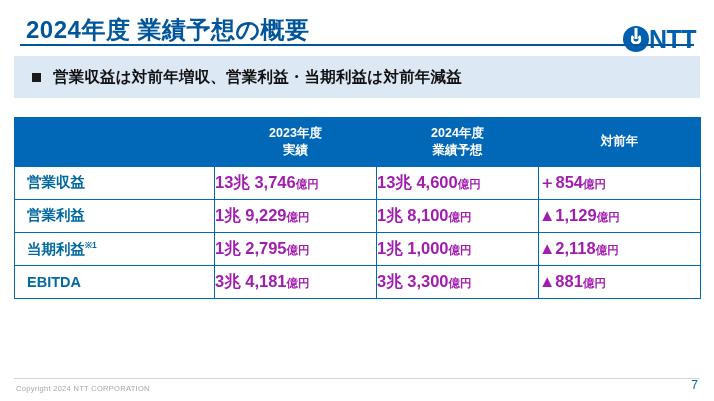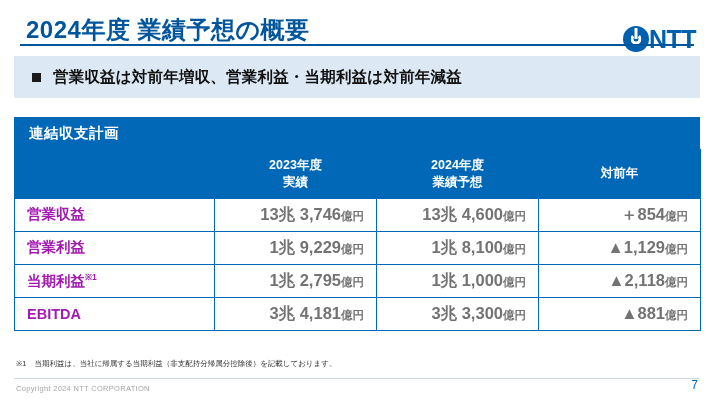--- a/index.html
+++ b/index.html
@@ -157,36 +157,35 @@
     text-align: center;
     padding: 7px 0;
     line-height: 1.35;
     height: 46px;
   }
   thead th.blank {
     background: #0068b7;
     border-left: 1px solid #0068b7;
   }
   .row-label {
-    color: #a21caf;
+    color: #0369a1;
     font-size: 14.5px;
     font-weight: bold;
     padding: 6px 0 6px 12px;
     height: 33px;
     white-space: nowrap;
   }
   .row-label .sup {
     font-size: 8.5px;
     vertical-align: super;
     font-weight: bold;
   }
   td.num {
-    text-align: right;
     padding: 5px 12px 5px 0;
-    color: #737373;
+    color: #a21caf;
     white-space: nowrap;
     height: 33px;
   }
   .big {
     font-size: 16.5px;
     font-weight: bold;
   }
   .unit {
     font-size: 11.5px;
     font-weight: bold;
@@ -240,21 +239,20 @@
     </div>
   </div>
   <div class="title-underline"></div>
 
   <div class="headline-band">
     <span class="headline-bullet"></span>
     <span class="headline-text">営業収益は対前年増収、営業利益・当期利益は対前年減益</span>
   </div>
 
   <div class="table-block">
-    <div class="table-header-bar">連結収支計画</div>
     <table class="fin">
       <colgroup>
         <col class="col-label">
         <col class="col-val">
         <col class="col-val">
         <col class="col-yoy">
       </colgroup>
       <thead>
         <tr>
           <th class="blank"></th>
@@ -325,21 +323,18 @@
             <span class="big">3兆 3,300</span><span class="unit">億円</span>
           </td>
           <td class="num">
             <span class="big">▲881</span><span class="unit">億円</span>
           </td>
         </tr>
       </tbody>
     </table>
   </div>
 
-  <div class="footnote">
-    <span class="fn-mark">※1</span><span>当期利益は、当社に帰属する当期利益（非支配持分帰属分控除後）を記載しております。</span>
-  </div>
 
   <div class="footer-rule"></div>
   <div class="copyright">Copyright 2024 NTT CORPORATION</div>
   <div class="page-number">7</div>
 
 </div>
 
 </body></html>

